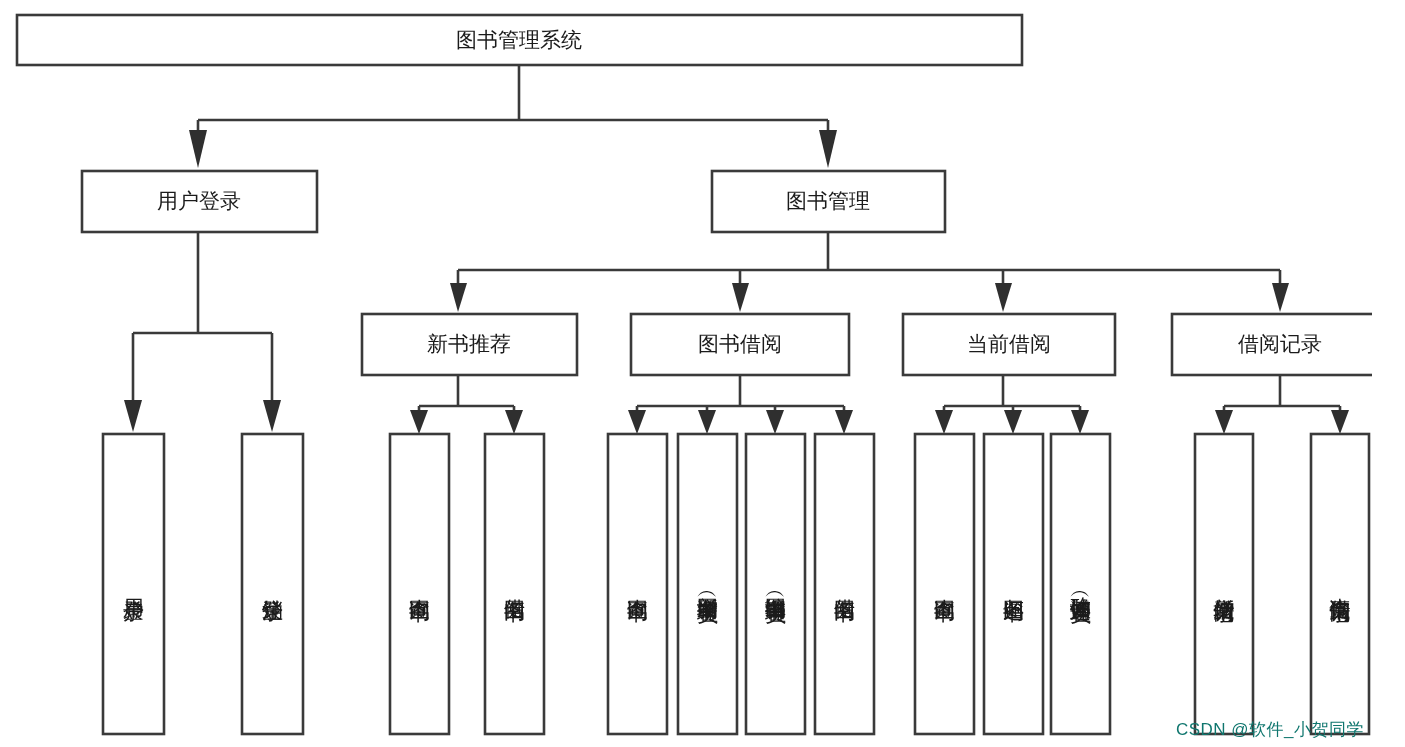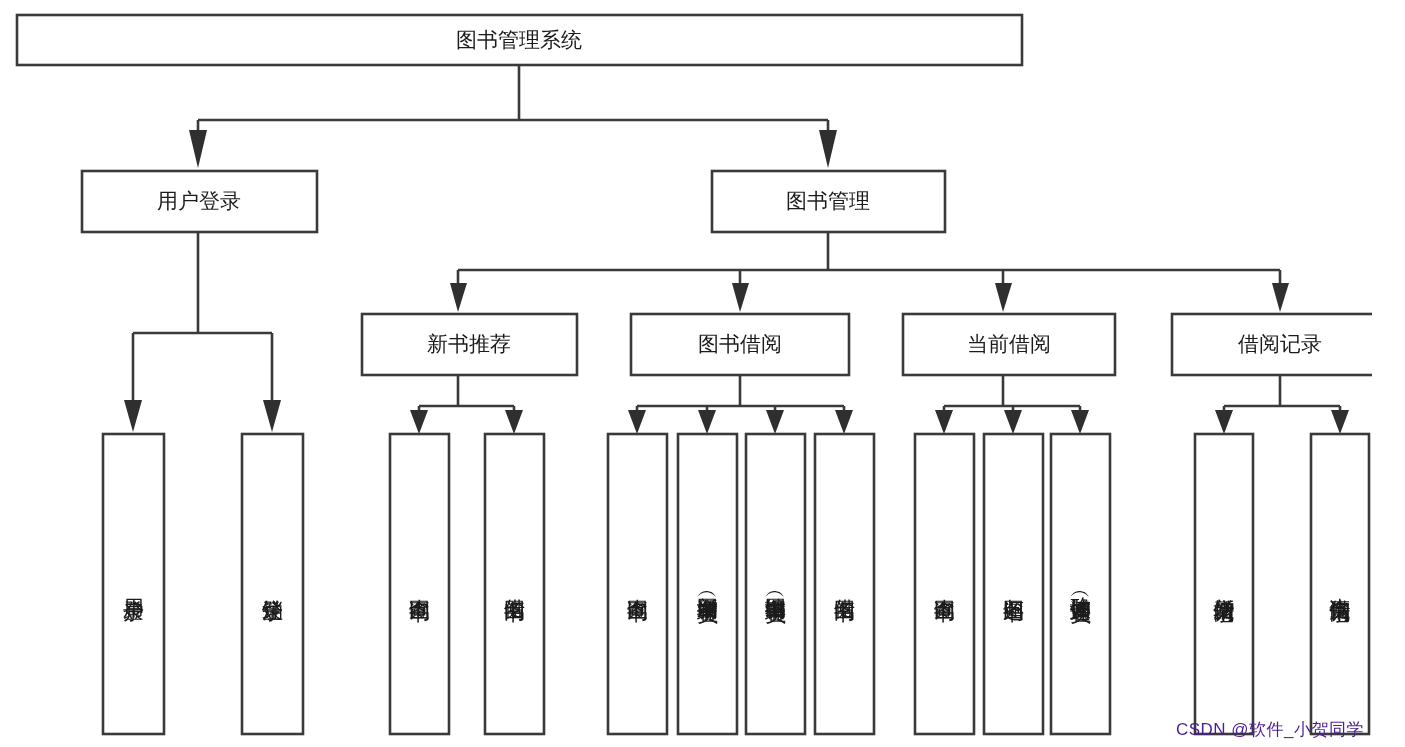--- a/index.html
+++ b/index.html
@@ -62,21 +62,21 @@
     color: #1b1b1b;
     letter-spacing: 1px;
     white-space: nowrap;
   }
   .watermark {
     position: absolute;
     right: 8px;
     bottom: 6px;
     font-family: "Liberation Sans", "DejaVu Sans", sans-serif;
     font-size: 17px;
-    color: #4c1d95;
+    color: #0f766e;
     letter-spacing: 0.5px;
     user-select: none;
     white-space: nowrap;
   }
 </style>
 </head>
 <body>
 
 <div id="canvas">
 

